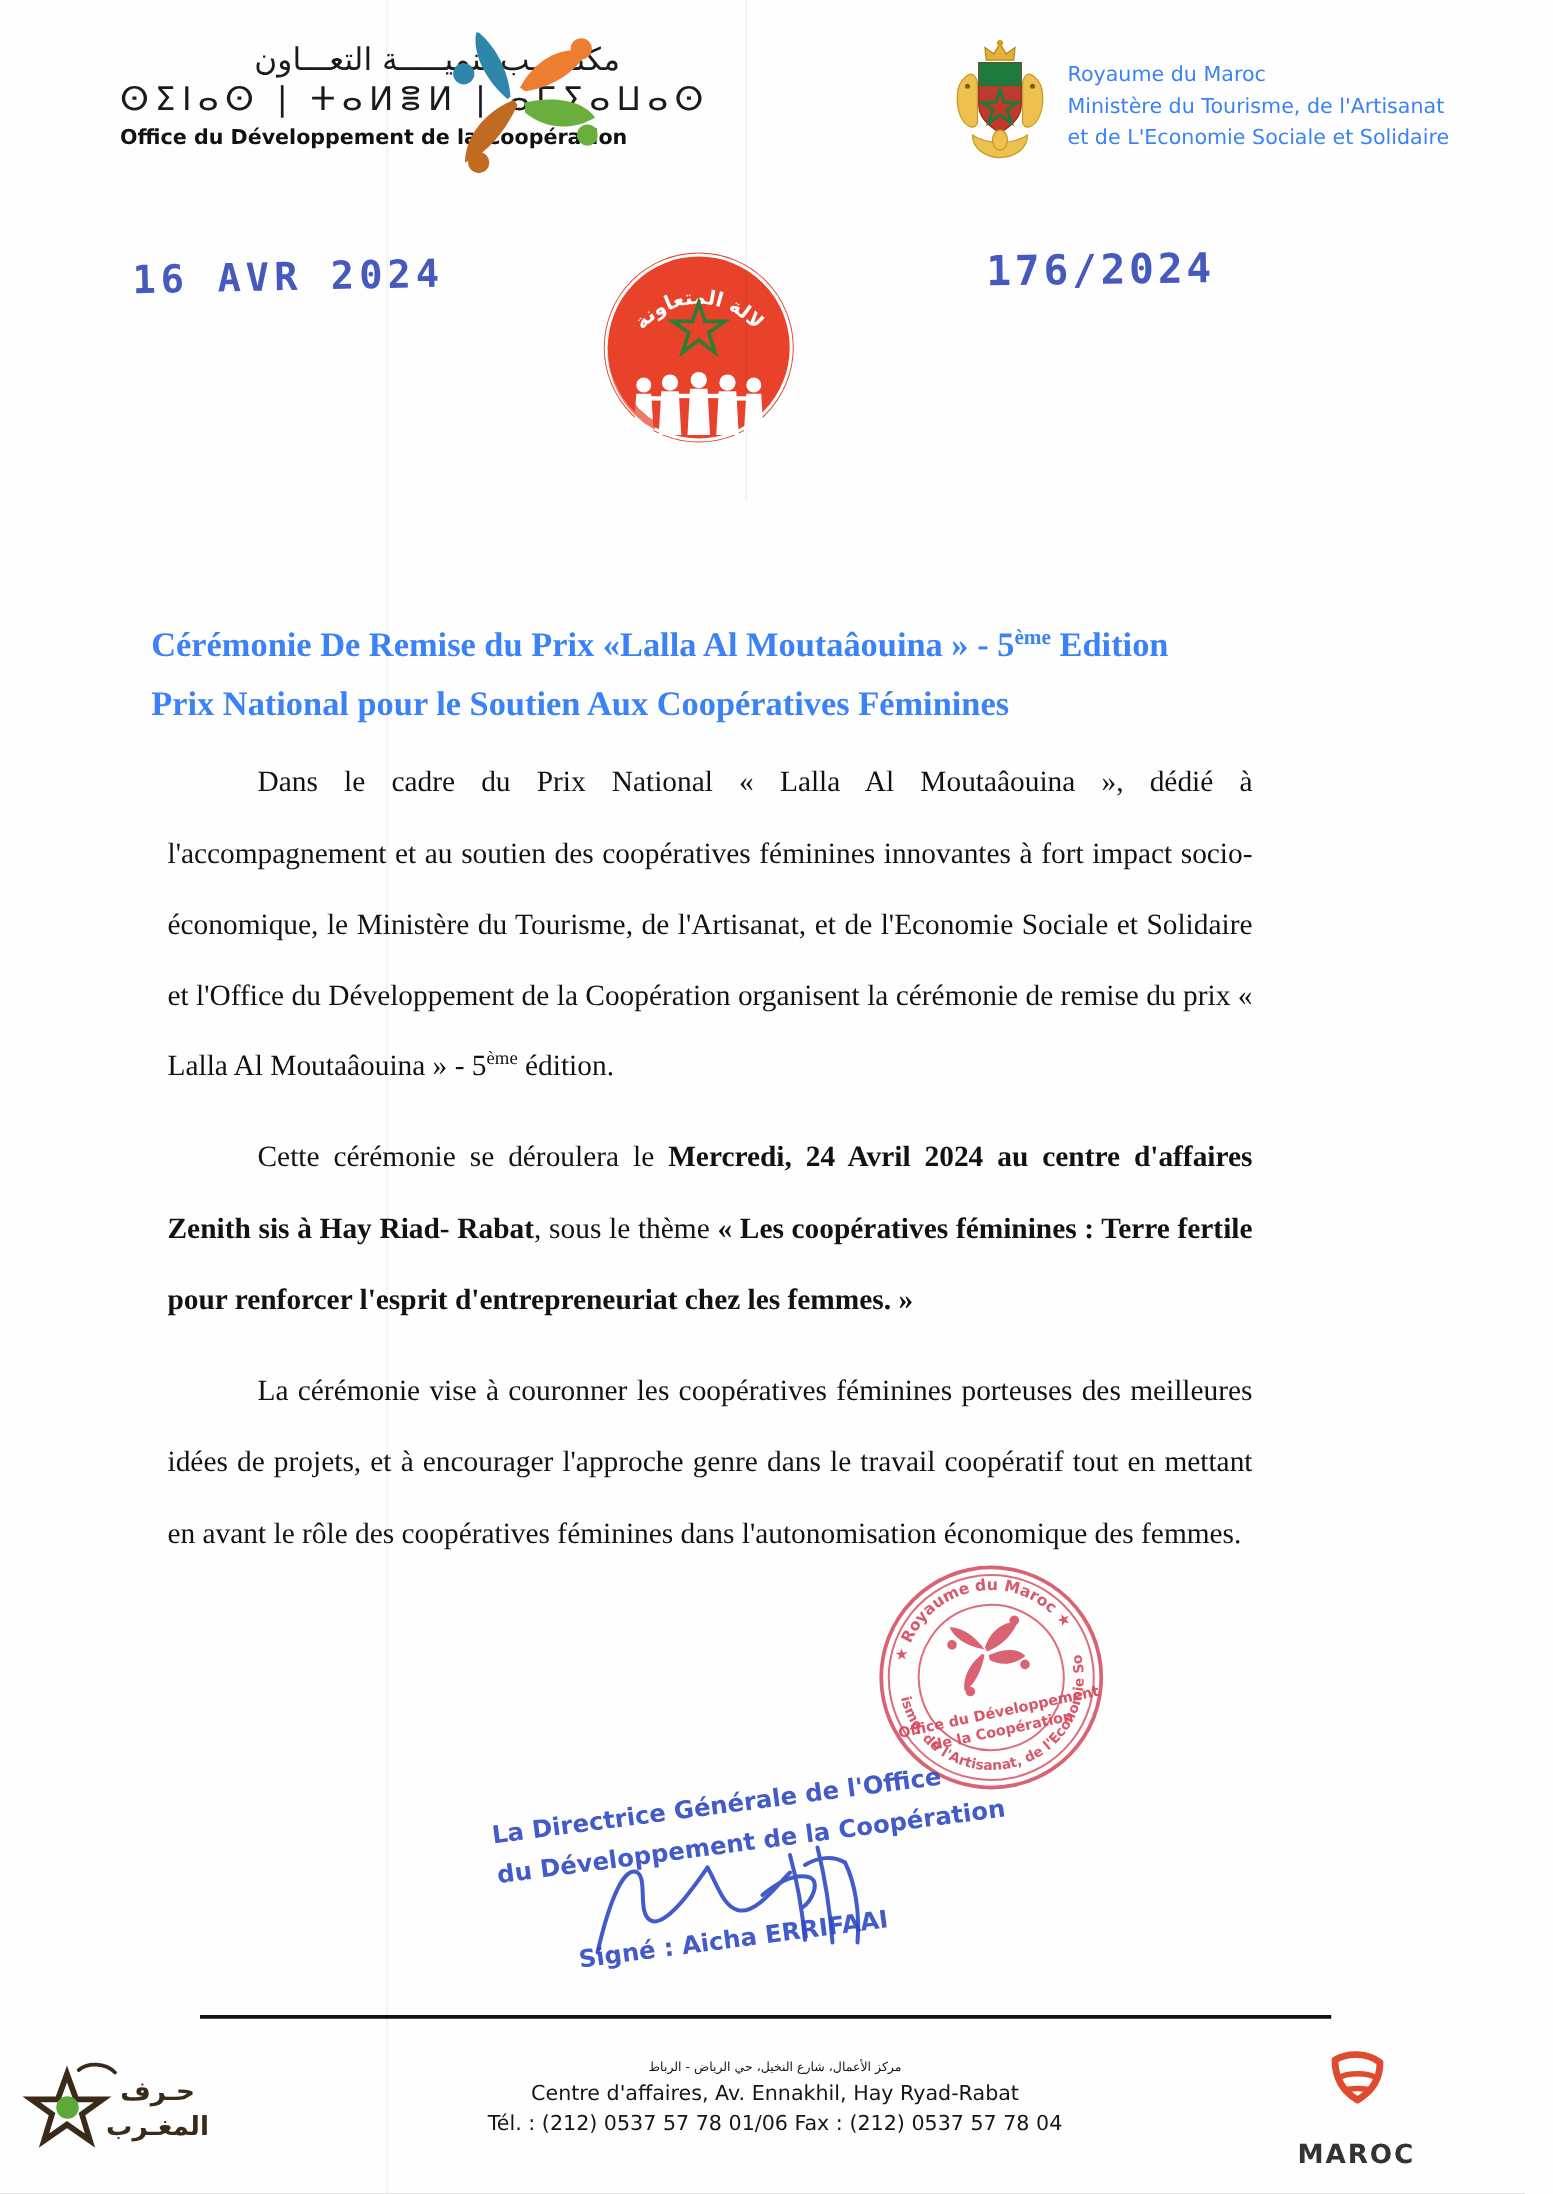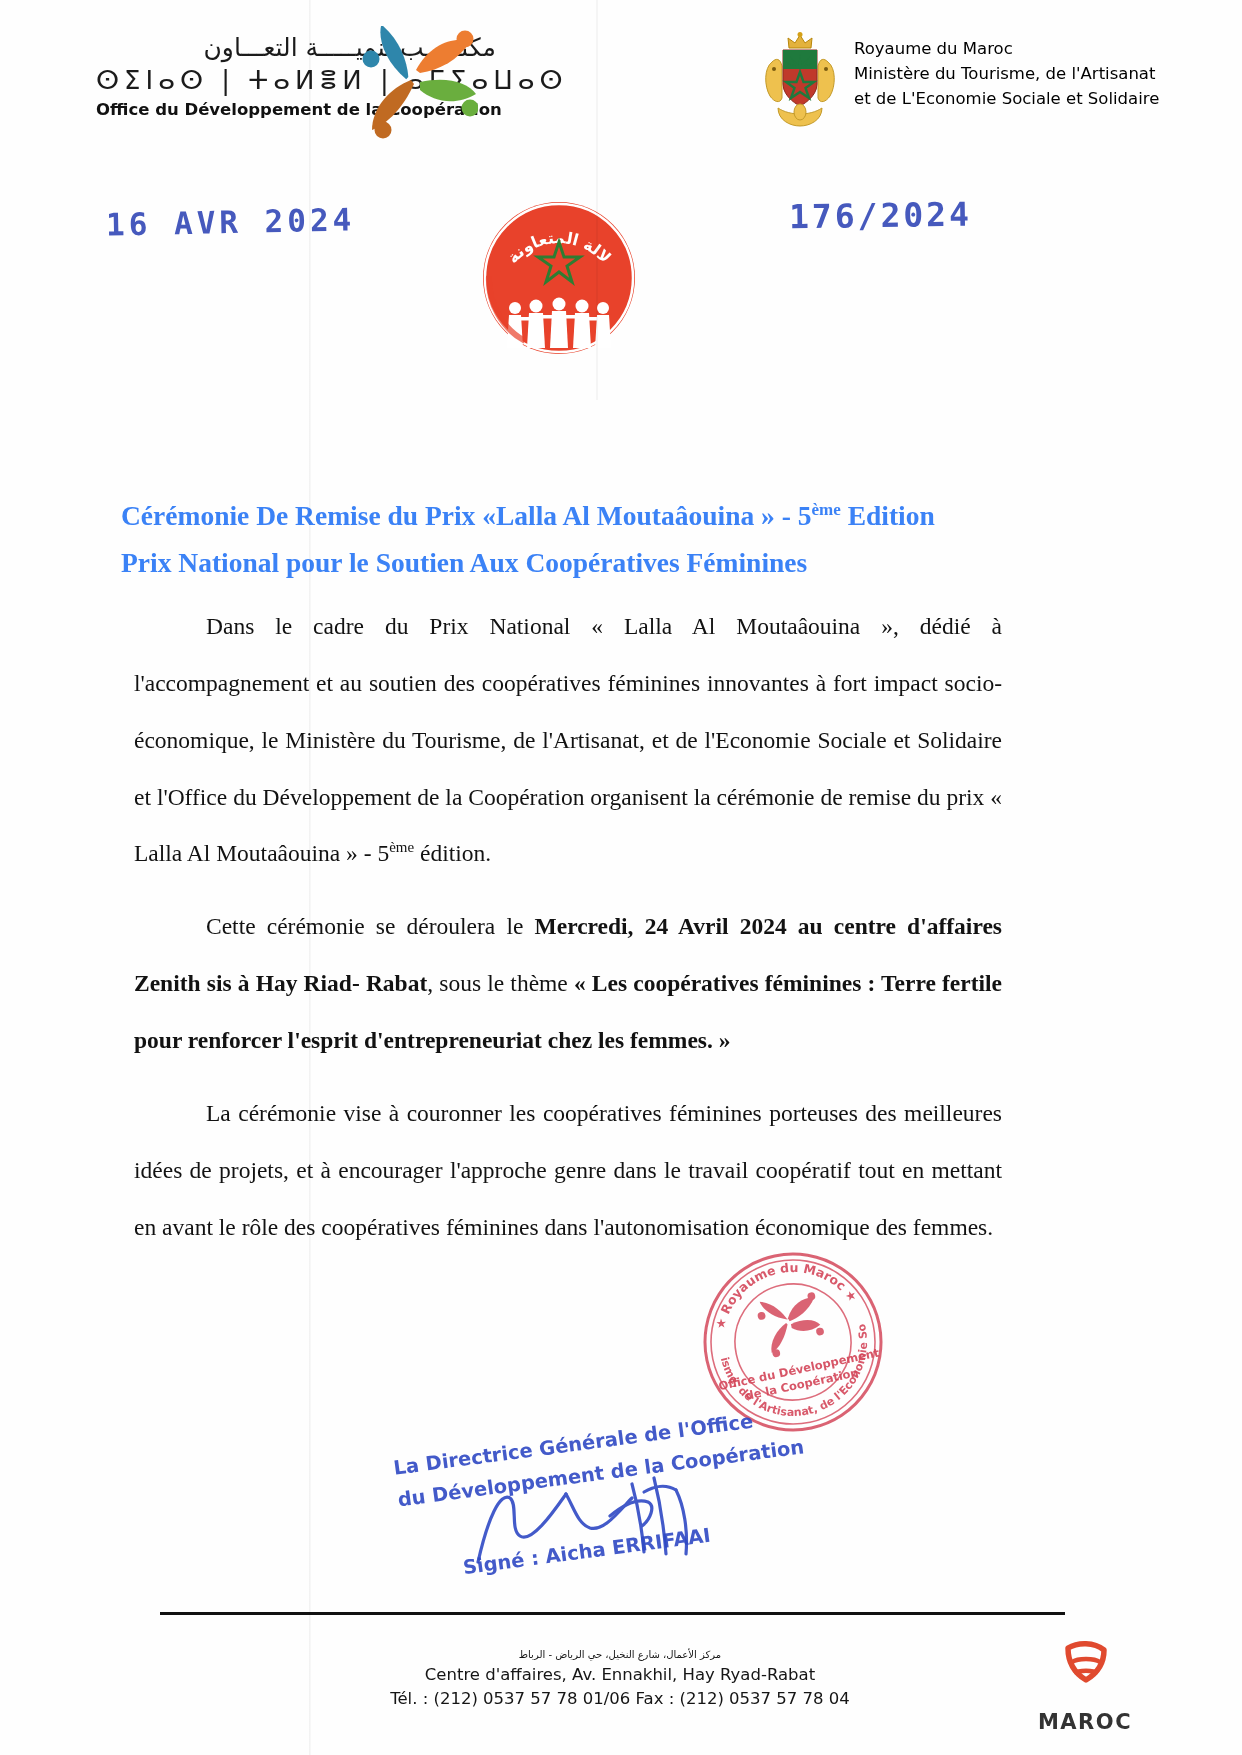--- a/index.html
+++ b/index.html
@@ -95,25 +95,25 @@
   .emblem {
     position: absolute;
     left: 0px;
     top: 0px;
     width: 88px;
     height: 98px;
   }
   .ministry-text {
     position: absolute;
     left: 98px;
-    top: 4px;
+    top: 15px;
     font-family: "DejaVu Sans", sans-serif;
     font-size: 16.5px;
     line-height: 1.52;
-    color: #000000;
+    color: #3b82f6;
     white-space: nowrap;
   }
 
   
   .date-stamp {
     position: absolute;
     left: 106px;
     top: 204px;
     font-family: "DejaVu Sans Mono", monospace;
     font-size: 31px;
@@ -456,20 +456,29 @@
           <path d="M174 34 C 184 28, 196 26, 206 32"></path>
           <path d="M206 32 C 214 48, 218 72, 216 96"></path>
         </g>
       </svg>
     </div>
     <div class="sig-name">Signé : Aicha ERRIFAAI</div>
   </div>
 
   <div class="footer-rule"></div>
 
+  <div class="logo-handicraft">
+    <svg viewBox="0 0 175 85" width="175" height="85">
+      <path d="M45 8 C 52 2, 66 2, 74 10" fill="none" stroke="#3a2a1a" stroke-width="3" stroke-linecap="round"></path>
+      <path d="M30 10 L38 32 L61 32 L43 45 L50 68 L30 54 L10 68 L17 45 L-1 32 L22 32 Z" transform="translate(8,2) scale(0.92)" fill="none" stroke="#3a2a1a" stroke-width="5"></path>
+      <circle cx="36" cy="38" r="9" fill="#5CA83A"></circle>
+      <text x="108" y="32" text-anchor="middle" font-family="DejaVu Sans, sans-serif" font-size="21" font-weight="bold" fill="#3a2a1a" direction="rtl">حـرف</text>
+      <text x="108" y="60" text-anchor="middle" font-family="DejaVu Sans, sans-serif" font-size="21" font-weight="bold" fill="#3a2a1a" direction="rtl">المغـرب</text>
+    </svg>
+  </div>
 
   <div class="footer-text">
     <div class="footer-ar">مركز الأعمال، شارع النخيل، حي الرياض - الرباط</div>
     <div>Centre d'affaires, Av. Ennakhil, Hay Ryad-Rabat</div>
     <div>Tél. : (212) 0537 57 78 01/06 Fax : (212) 0537 57 78 04</div>
   </div>
 
   <div class="logo-maroc">
     <svg viewBox="0 0 130 64" width="130" height="64">
       <path d="M48 8 C 58 2, 74 2, 84 10 C 84 24, 76 34, 66 40 C 56 34, 48 24, 48 8 Z" fill="none" stroke="#E04A2F" stroke-width="5.5" stroke-linejoin="round"></path>

